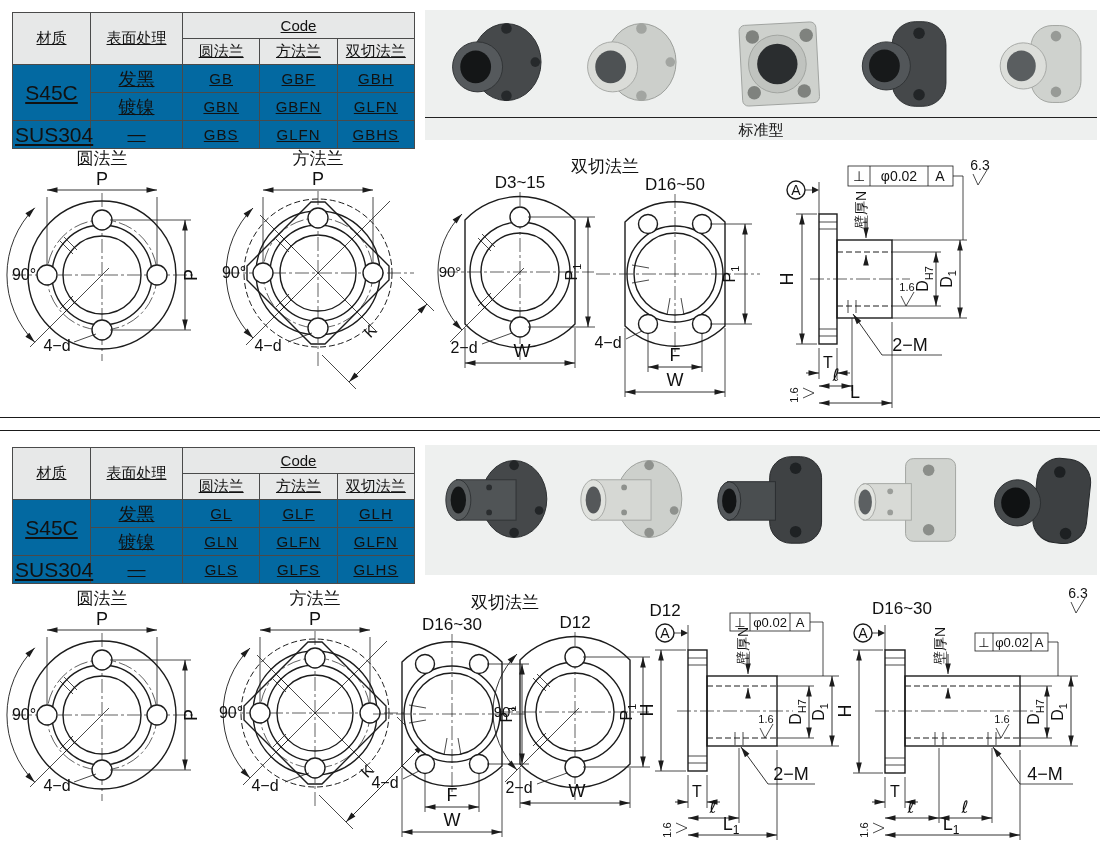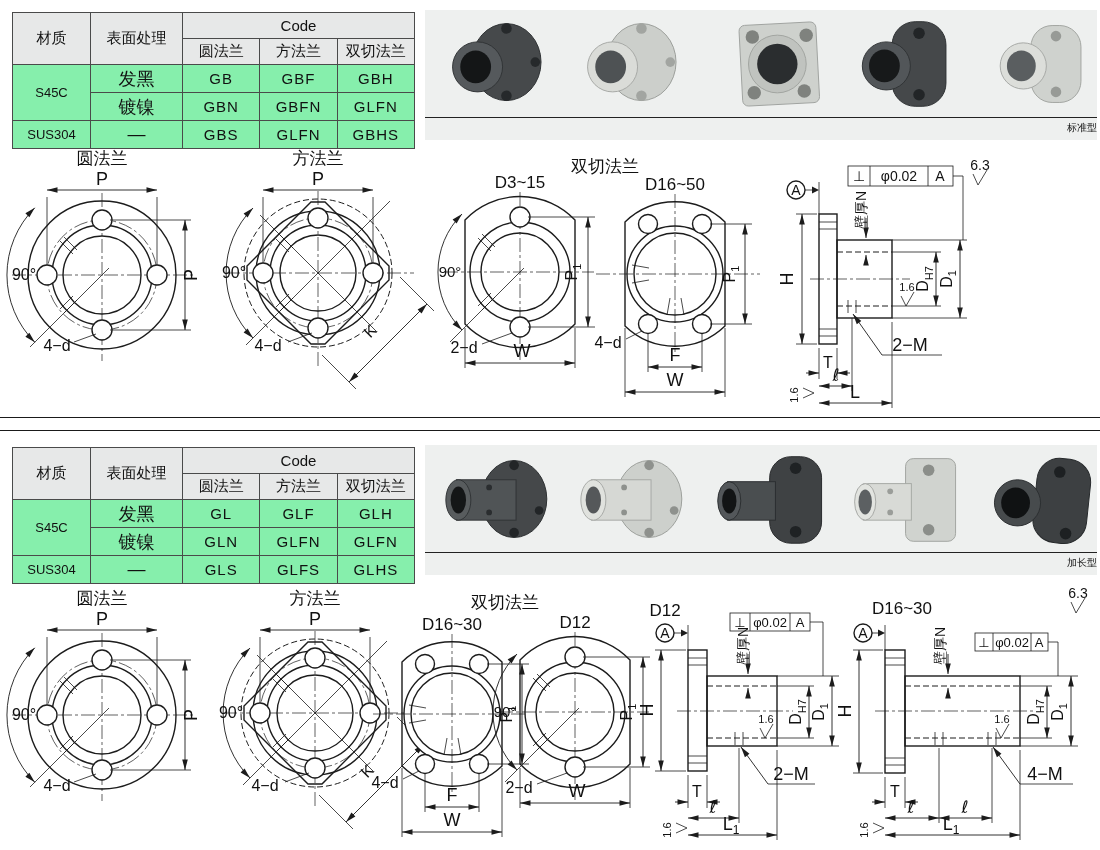--- a/index.html
+++ b/index.html
@@ -1,31 +1,31 @@
 <!DOCTYPE html>
 <html><head>
 <meta charset="utf-8">
 <style>
   html,body{margin:0;padding:0;background:#fff;}
   body{font-family:"Liberation Sans","DejaVu Sans",sans-serif;color:#111;}
   #page{position:relative;width:1100px;height:850px;background:#ffffff;overflow:hidden;}
 
   
-  table.tbl{position:absolute;border-collapse:collapse;table-layout:fixed;background:#86efac;}
+  table.tbl{position:absolute;border-collapse:collapse;table-layout:fixed;background:#0369a1;text-decoration:underline;}
   .tbl td{border:1px solid #4a4a4a;text-align:center;vertical-align:middle;padding:0 2px;font-size:18px;}
   .tbl td.hd{background:#e7e8e8;font-size:15px;height:25px;}
   .tbl td.code{font-size:15px;letter-spacing:1px;height:27px;}
-  .tbl td.mat{font-size:13px;}
+  .tbl td.mat{font-size:21px;}
   .tbl{border:1.5px solid #333;}
 
   
   .photo-strip{position:absolute;background:#eef0ef;}
   .photo-row{position:absolute;left:0;top:2px;width:100%;height:104px;display:flex;justify-content:space-around;align-items:center;}
   .photo{width:128px;height:100px;}
-  .photo-caption{position:absolute;left:0;right:0;top:107px;border-top:1.5px solid #222;text-align:right;font-size:10px;padding-top:3px;}
+  .photo-caption{position:absolute;left:0;right:0;top:107px;border-top:1.5px solid #222;text-align:center;font-size:15px;padding-top:3px;}
 
   
   svg.drw{position:absolute;overflow:visible;}
   .o  {stroke:#1c1c1c;stroke-width:1.4;fill:none;}
   .ow {stroke:#1c1c1c;stroke-width:1.4;fill:#ffffff;}
   .t  {stroke:#1c1c1c;stroke-width:0.8;fill:none;}
   .dl {stroke:#1c1c1c;stroke-width:0.9;fill:none;}
   .cl {stroke:#1c1c1c;stroke-width:0.7;stroke-dasharray:14 3 3 3;fill:none;}
   .dsh{stroke:#1c1c1c;stroke-width:1;stroke-dasharray:6 3;fill:none;}
   svg text{fill:#111;font-family:"Liberation Sans","DejaVu Sans",sans-serif;}
@@ -402,21 +402,20 @@
           <circle cx="60" cy="66" r="3" fill="#9a9d99"></circle>
     </svg>
     <svg class="photo" viewBox="0 0 130 104">
       <rect x="70" y="10" width="56" height="88" rx="24" fill="#3d4042" stroke="#26292b" transform="rotate(6 98 54)"></rect>
       <circle cx="96" cy="24" r="6" fill="#1d2022"></circle>
           <circle cx="102" cy="88" r="6" fill="#1d2022"></circle>
       <circle cx="52" cy="56" r="24" fill="#474b4d" stroke="#2b2e30"></circle>
       <ellipse cx="50" cy="56" rx="15" ry="16" fill="#101213"></ellipse>
     </svg>
   </div>
-  <div class="photo-caption">加长型</div>
 </div>
 
 <svg class="drw" style="left:0;top:585px" width="215" height="240" viewBox="0 0 215 240">
   <text class="ttl" x="102" y="19" text-anchor="middle">圆法兰</text>
   <circle class="o" cx="102" cy="130" r="74" fill="#e9ebeb"></circle>
   <circle class="ow" cx="102" cy="130" r="50"></circle>
   <circle class="ow" cx="102" cy="130" r="39"></circle>
   <circle class="cl" cx="102" cy="130" r="55"></circle>
   <line class="cl" x1="102" y1="48" x2="102" y2="216"></line>
   <line class="cl" x1="12" y1="130" x2="194" y2="130"></line>

